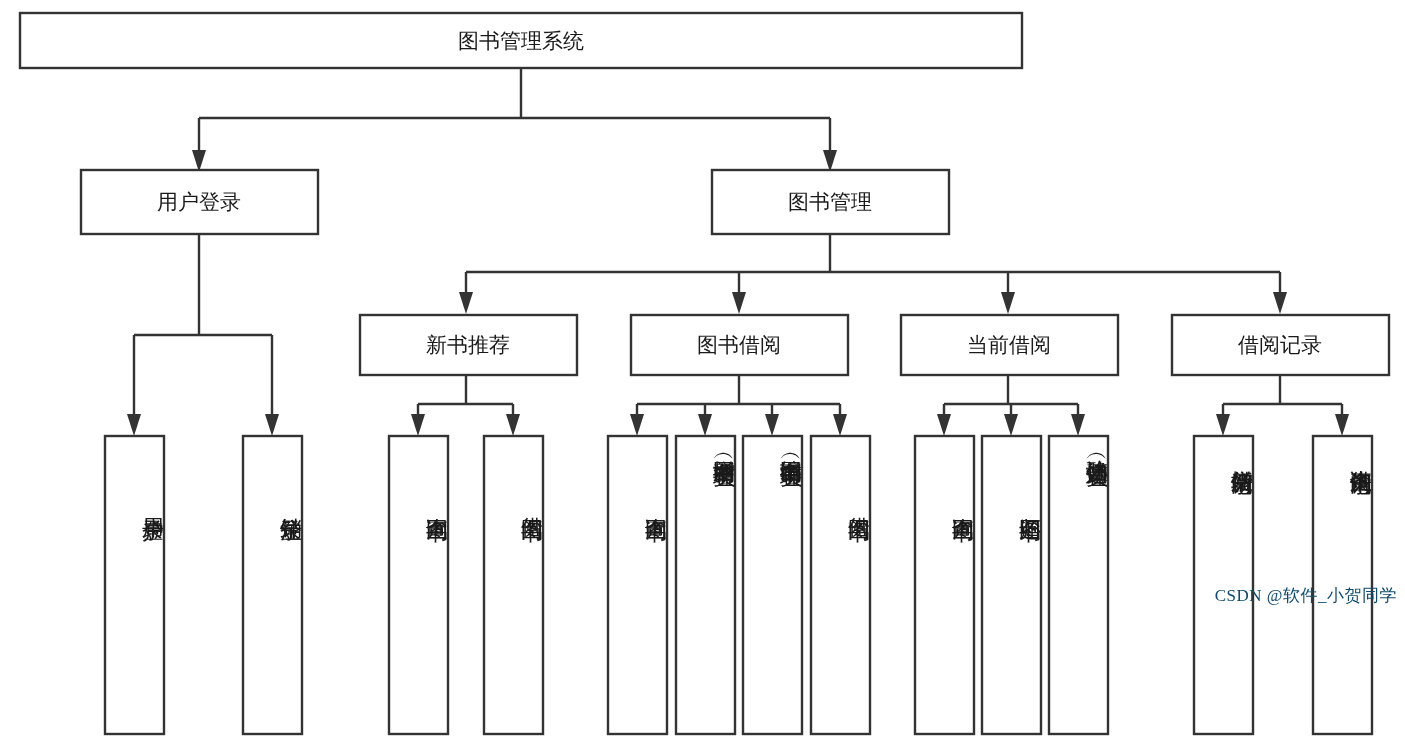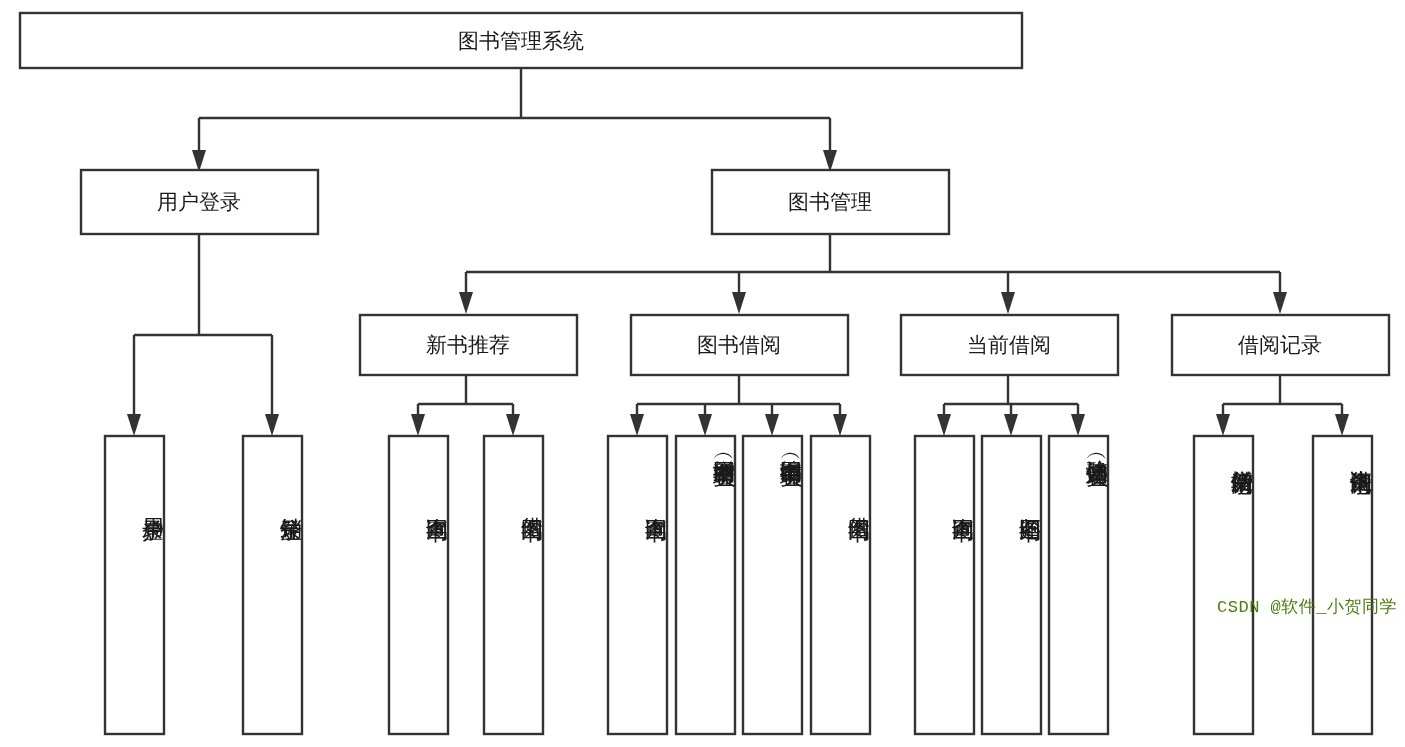--- a/index.html
+++ b/index.html
@@ -66,24 +66,24 @@
     line-height: 1.02;
     letter-spacing: 1px;
     color: #1a1a1a;
     white-space: nowrap;
     text-align: center;
     pointer-events: none;
   }
   .watermark {
     position: absolute;
     right: 8px;
-    bottom: 8px;
-    font-family: Liberation Mono, monospace;
+    bottom: 19px;
+    font-family: Liberation Serif, serif;
     font-size: 17px;
-    color: #4d7c0f;
+    color: #0c4a6e;
     letter-spacing: 0.5px;
     white-space: nowrap;
   }
 </style>
 </head>
 <body>
 
 <div id="diagram-root">
 
   <svg class="diagram" viewBox="0 0 1405 747">

